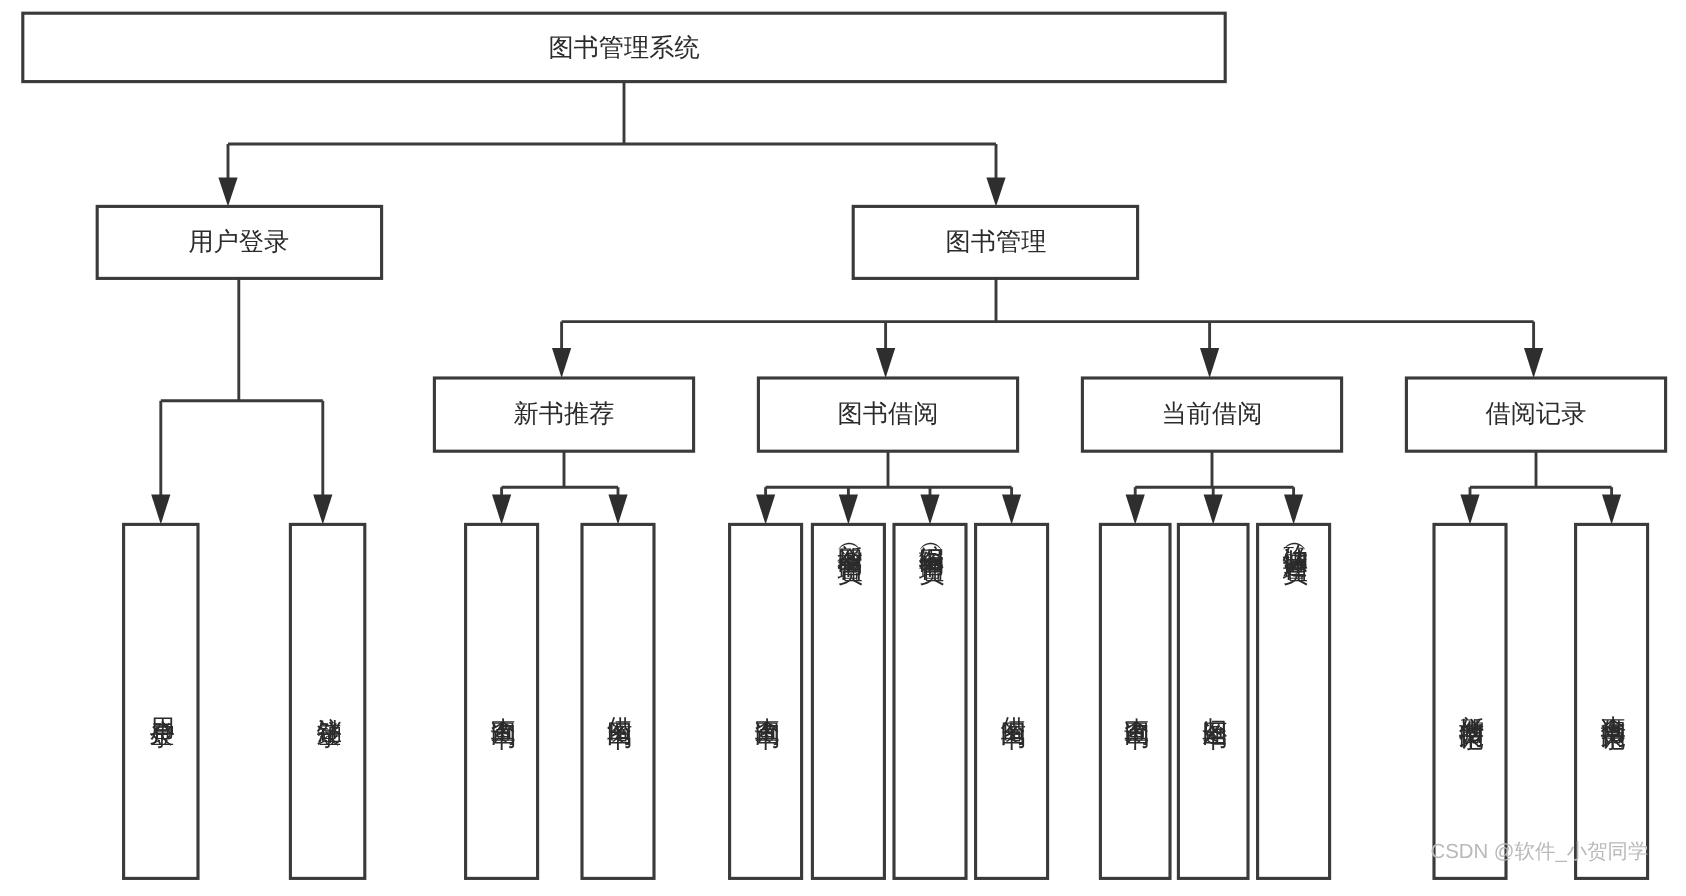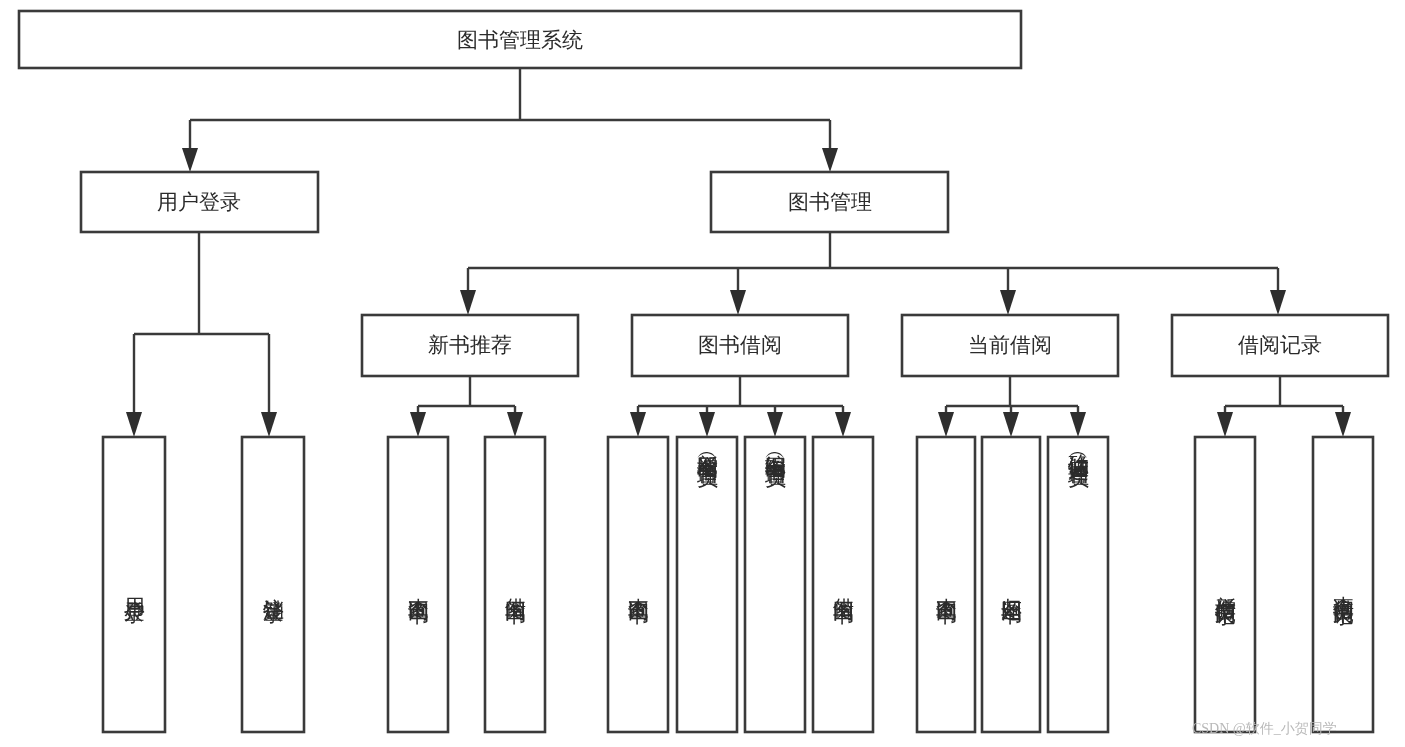--- a/index.html
+++ b/index.html
@@ -27,25 +27,25 @@
     text-orientation:upright;
     font-family:"Liberation Sans","DejaVu Sans",sans-serif;
     font-size:21px;
     color:#2b2b2b;
     line-height:1.18;
     letter-spacing:2px;
     white-space:nowrap;
   }
   .watermark{
     position:absolute;
-    font-family:Liberation Serif, serif;
-    font-size:14px;
+    font-family:Liberation Sans, sans-serif;
+    font-size:17px;
     color:#b9b9b9;
     white-space:nowrap;
-    left:1192px;top:720px;
+    left:1192px;top:698px;
   }
 </style>
 </head>
 <body>
 
 <div id="diagram-root">
 
   <svg class="canvas" viewBox="0 0 1405 747">
 
     <g>

